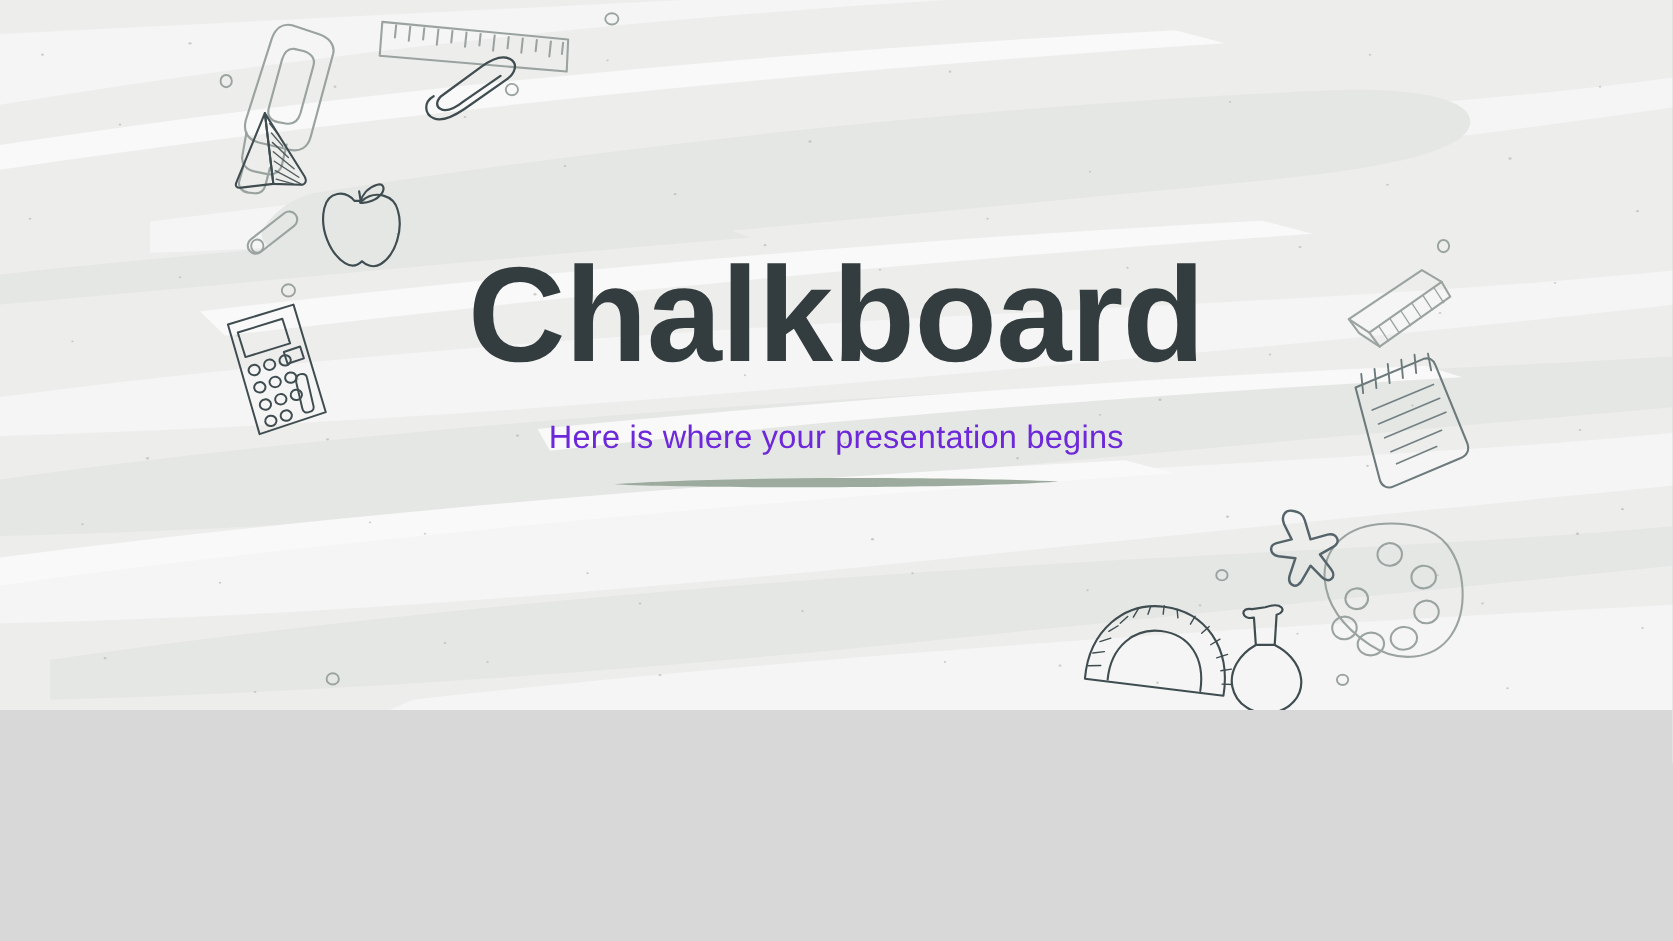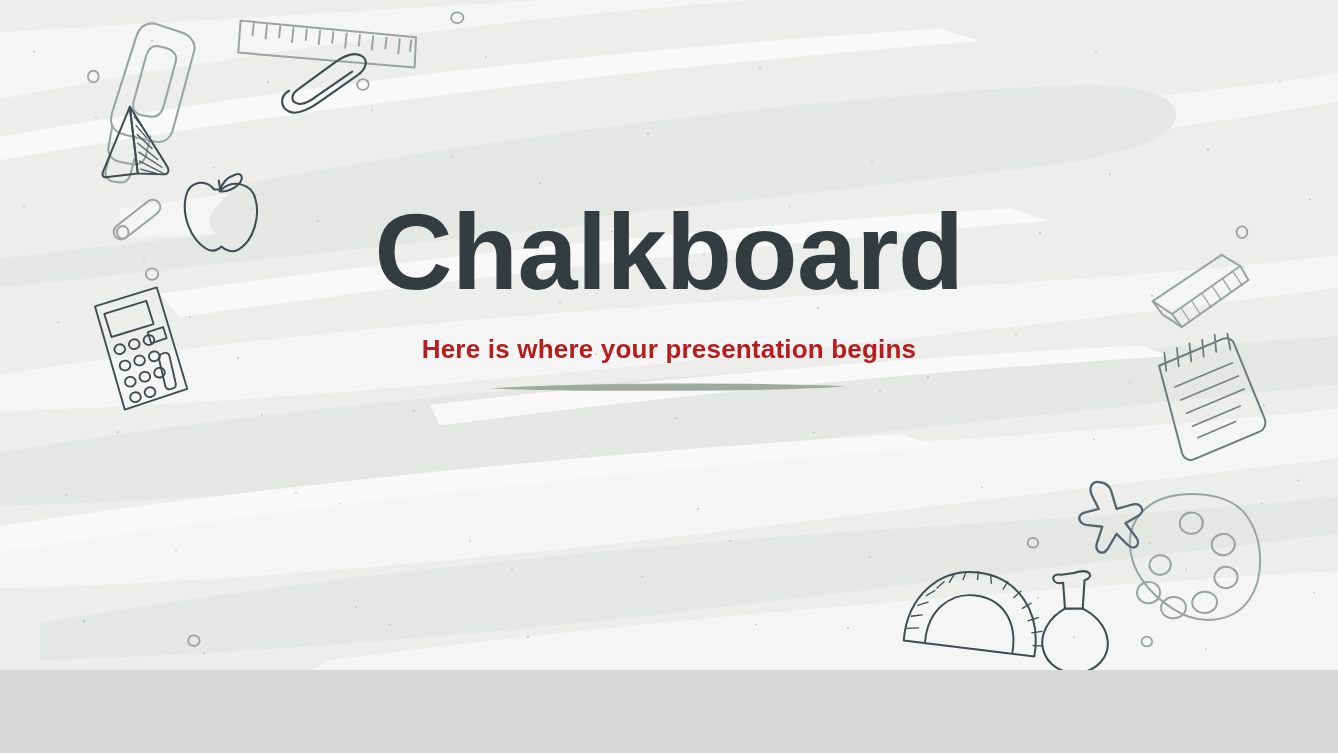--- a/index.html
+++ b/index.html
@@ -4,21 +4,21 @@
 <title>Chalkboard Background</title>
 <style>
   html, body {
     margin: 0;
     padding: 0;
     background: #d8d8d8;
   }
   #slide {
     position: relative;
     width: 1338px;
-    height: 670px;
+    height: 568px;
     overflow: hidden;
     background: #ededec;
     font-family: "Liberation Sans", sans-serif;
   }
 
   
   .layer {
     position: absolute;
     inset: 0;
     width: 100%;
@@ -43,23 +43,23 @@
     color: #333c3e;
     font-size: 108px;
     line-height: 1.04;
     font-weight: 700;
     letter-spacing: -0.5px;
     word-spacing: 2px;
   }
   .title .line { display: block; }
   .subtitle {
     margin: 26px 0 0 0;
-    color: #b91c1c;
+    color: #6d28d9;
     font-size: 26px;
-    font-weight: 700;
+    font-weight: 400;
     letter-spacing: .2px;
   }
   .underline-wrap {
     margin: 14px auto 0 auto;
     width: 360px;
     height: 12px;
   }
 </style>
 </head>
 <body>

